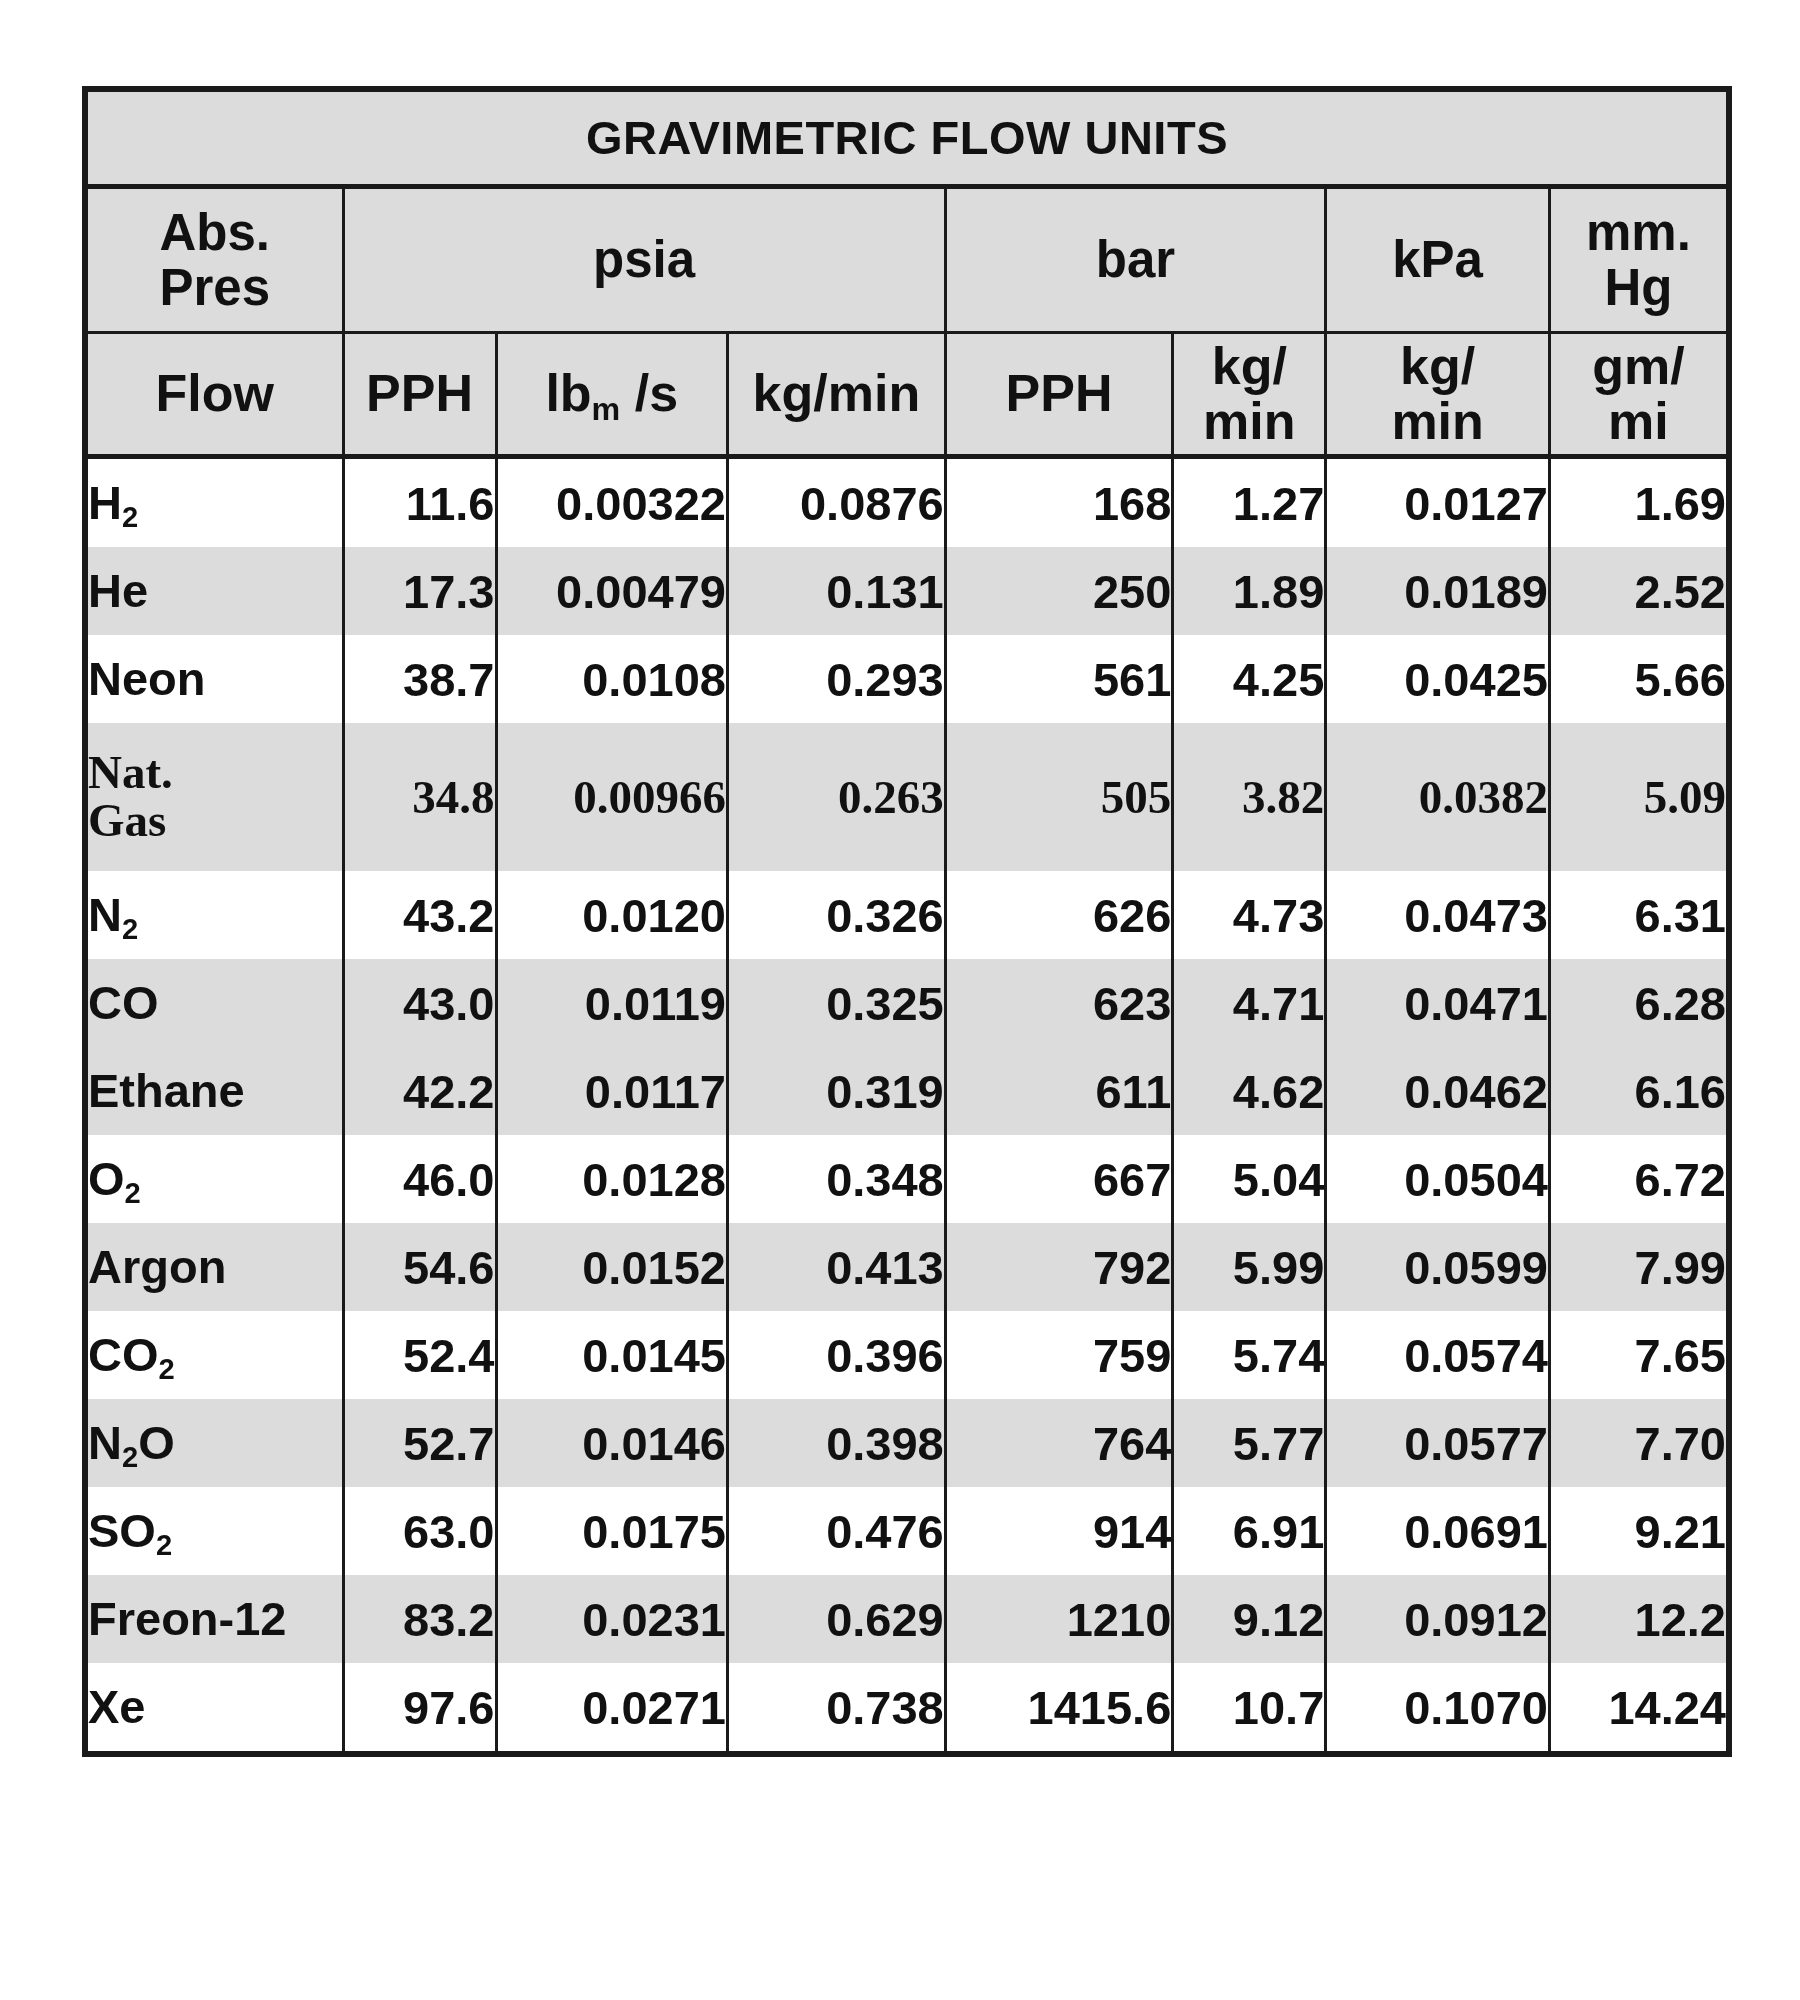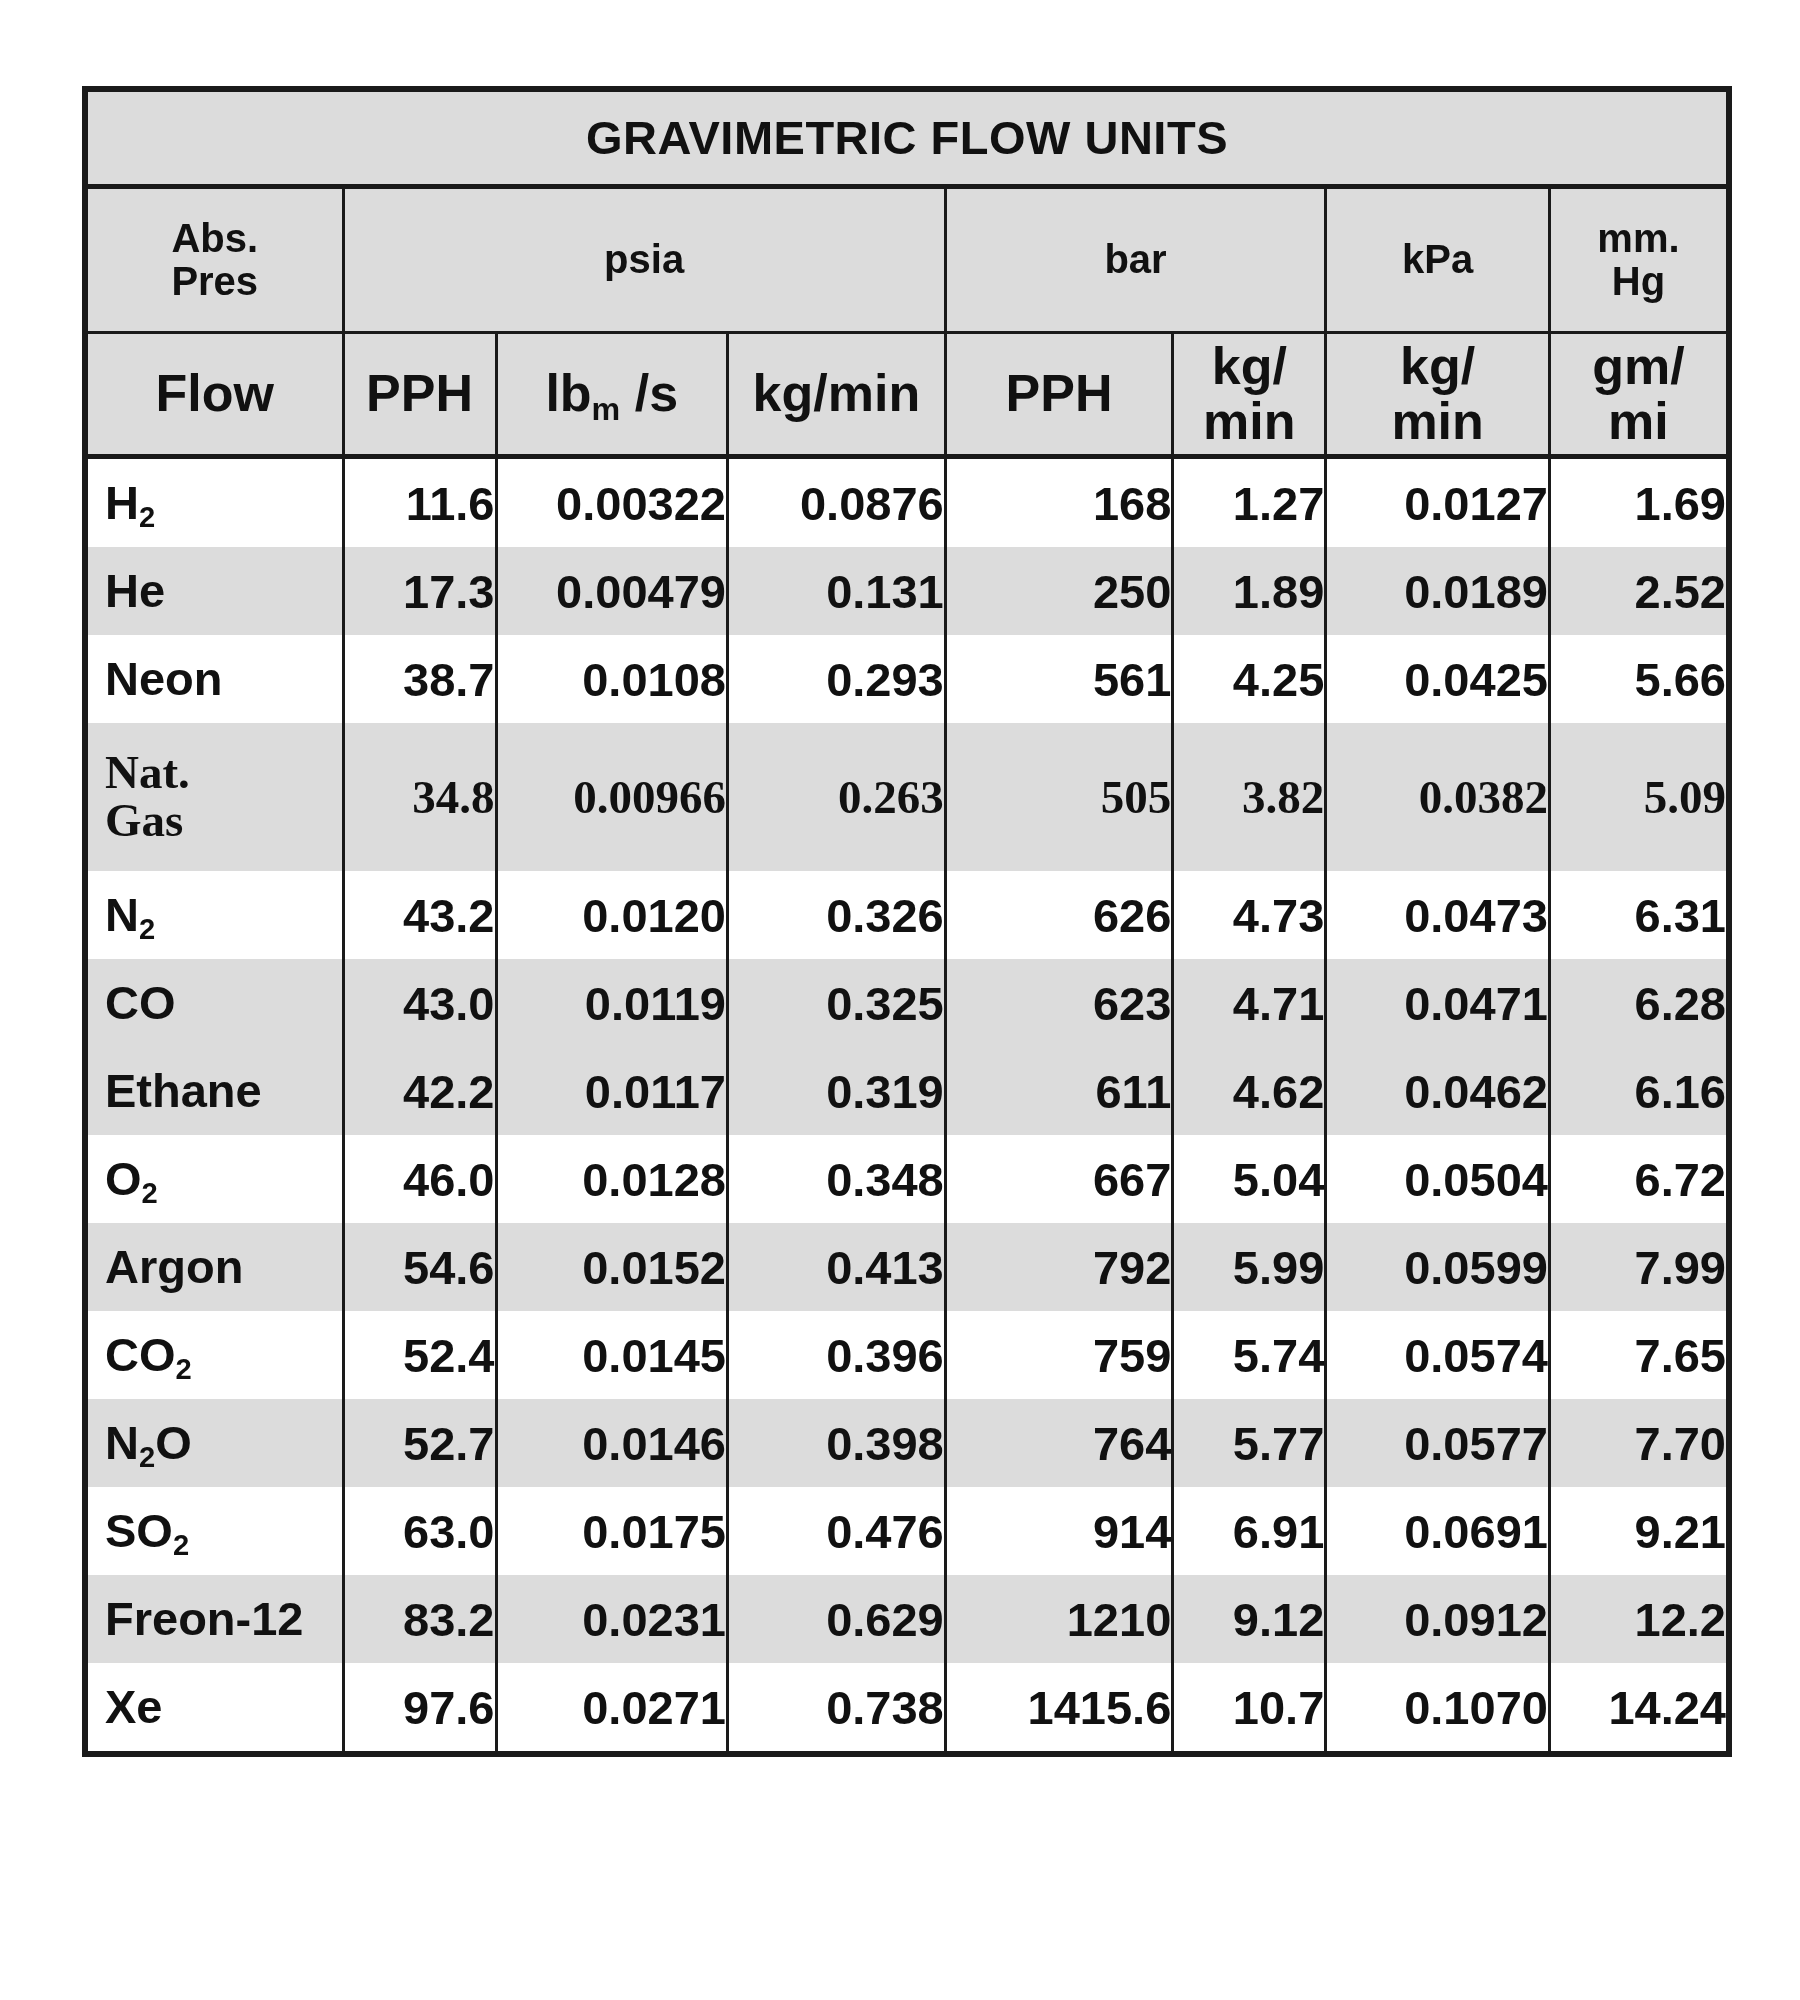--- a/index.html
+++ b/index.html
@@ -55,21 +55,21 @@
     border-top: none !important;
     border-left: none !important;
     border-right: none !important;
     border-bottom: 5px solid #1a1a1a !important;
   }
 
   
   .hdr1 td {
     background: #dcdcdc;
     text-align: center;
-    font-size: 40px;
+    font-size: 51px;
     font-weight: bold;
     height: 142px;
     line-height: 1.08;
   }
   .hdr1 td.first { border-left: none !important; }
   .hdr1 td.last  { border-right: none !important; }
 
   
   .hdr2 td {
     background: #dcdcdc;
@@ -94,21 +94,21 @@
   }
 
   
   tbody tr td {
     font-size: 47px;
     font-weight: normal;
     height: 88px;
     border-top: none !important;
     border-bottom: none !important;
   }
-  tbody tr td.first { border-left: none !important; padding-left: 17px; }
+  tbody tr td.first { border-left: none !important; }
   tbody tr td.last  { border-right: none !important; }
 
   tbody tr.stripe td { background: #dcdcdc; }
   tbody tr.plain  td { background: #ffffff; }
 
   td.gas-name {
     text-align: left;
     padding-left: 20px;
     line-height: 1.02;
   }

